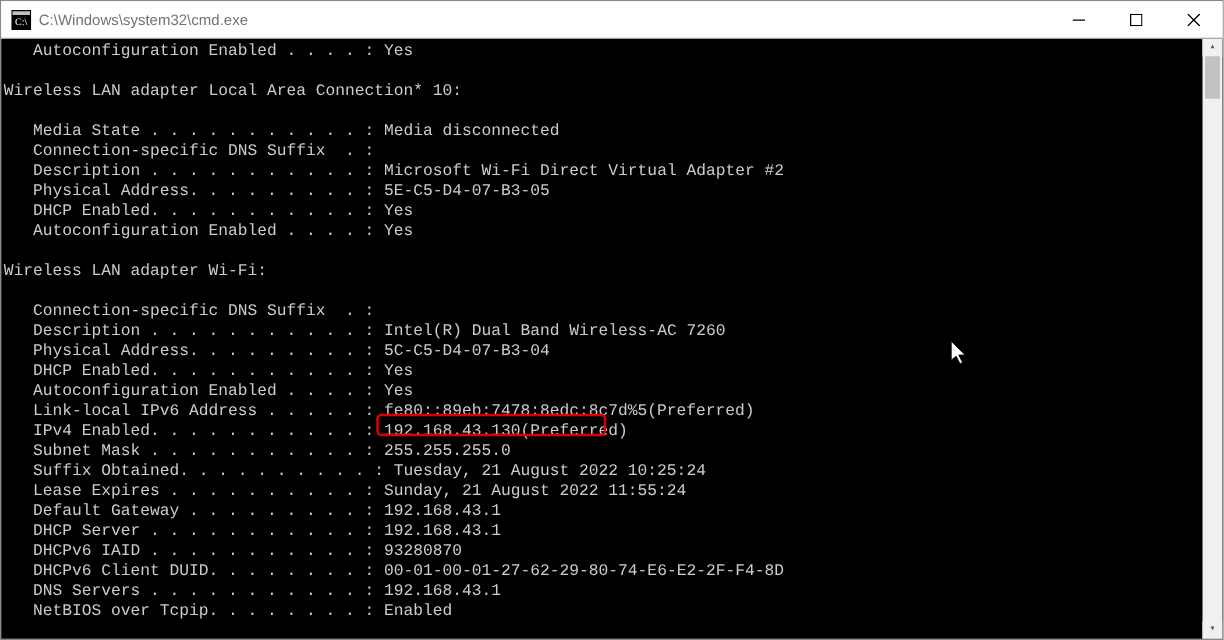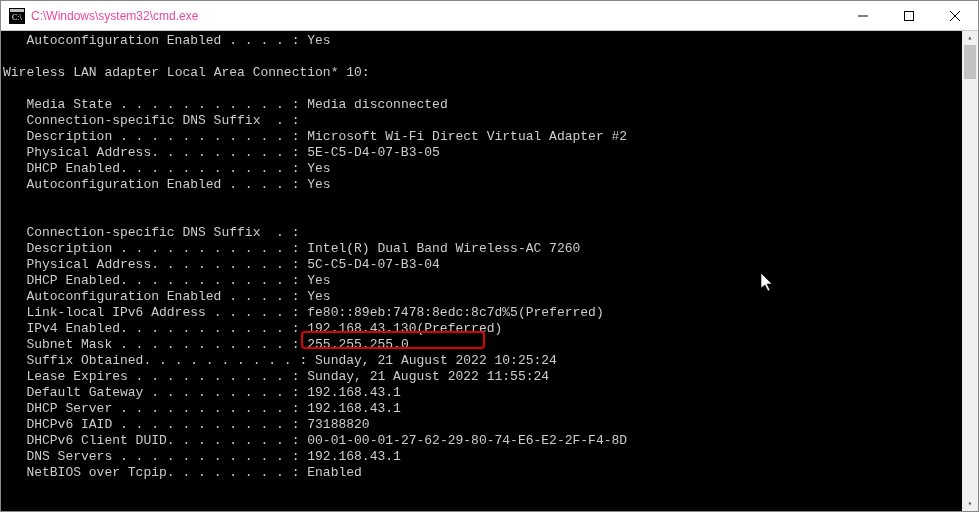--- a/index.html
+++ b/index.html
@@ -28,21 +28,21 @@
     .titlebar-icon {
       width: 16px;
       height: 16px;
       margin-left: 8px;
       margin-right: 6px;
       display: inline-block;
     }
     .titlebar-title {
       flex: 1;
       font-size: 12px;
-      color: #ec4899;
+      color: #737373;
     }
     .titlebar-buttons {
       display: flex;
       height: 100%;
     }
     .titlebar-btn {
       width: 46px;
       height: 100%;
       display: flex;
       align-items: center;
@@ -177,20 +177,21 @@
         <span class="prop">DHCP Enabled</span>
         <span class="prop">. . . . . . . . . . . : </span>
         <span class="val">Yes</span>
       </div>
     <div class="row ind1">
         <span class="prop">Autoconfiguration Enabled</span>
         <span class="prop"> . . . . : </span>
         <span class="val">Yes</span>
       </div>
     <div class="line">&nbsp;</div>
+    <div class="line">Wireless LAN adapter Wi-Fi:</div>
     <div class="line">&nbsp;</div>
     <div class="row ind1">
         <span class="prop">Connection-specific DNS Suffix</span>
         <span class="prop">  . :</span>
         <span class="val"></span>
       </div>
     <div class="row ind1">
         <span class="prop">Description</span>
         <span class="prop"> . . . . . . . . . . . : </span>
         <span class="val">Intel(R) Dual Band Wireless-AC 7260</span>
@@ -221,41 +222,41 @@
         <span class="val">192.168.43.130(Preferred)</span>
       </div>
     <div class="row ind1">
         <span class="prop">Subnet Mask</span>
         <span class="prop"> . . . . . . . . . . . : </span>
         <span class="val">255.255.255.0</span>
       </div>
     <div class="row ind1">
         <span class="prop">Suffix Obtained</span>
         <span class="prop">. . . . . . . . . . : </span>
-        <span class="val">Sunday, 21 August 2022 10:25:24</span>
+        <span class="val">Tuesday, 21 August 2022 10:25:24</span>
       </div>
     <div class="row ind1">
         <span class="prop">Lease Expires</span>
         <span class="prop"> . . . . . . . . . . : </span>
         <span class="val">Sunday, 21 August 2022 11:55:24</span>
       </div>
     <div class="row ind1">
         <span class="prop">Default Gateway</span>
         <span class="prop"> . . . . . . . . . : </span>
         <span class="val">192.168.43.1</span>
       </div>
     <div class="row ind1">
         <span class="prop">DHCP Server</span>
         <span class="prop"> . . . . . . . . . . . : </span>
         <span class="val">192.168.43.1</span>
       </div>
     <div class="row ind1">
         <span class="prop">DHCPv6 IAID</span>
         <span class="prop"> . . . . . . . . . . . : </span>
-        <span class="val">73188820</span>
+        <span class="val">93280870</span>
       </div>
     <div class="row ind1">
         <span class="prop">DHCPv6 Client DUID</span>
         <span class="prop">. . . . . . . . : </span>
         <span class="val">00-01-00-01-27-62-29-80-74-E6-E2-2F-F4-8D</span>
       </div>
     <div class="row ind1">
         <span class="prop">DNS Servers</span>
         <span class="prop"> . . . . . . . . . . . : </span>
         <span class="val">192.168.43.1</span>

